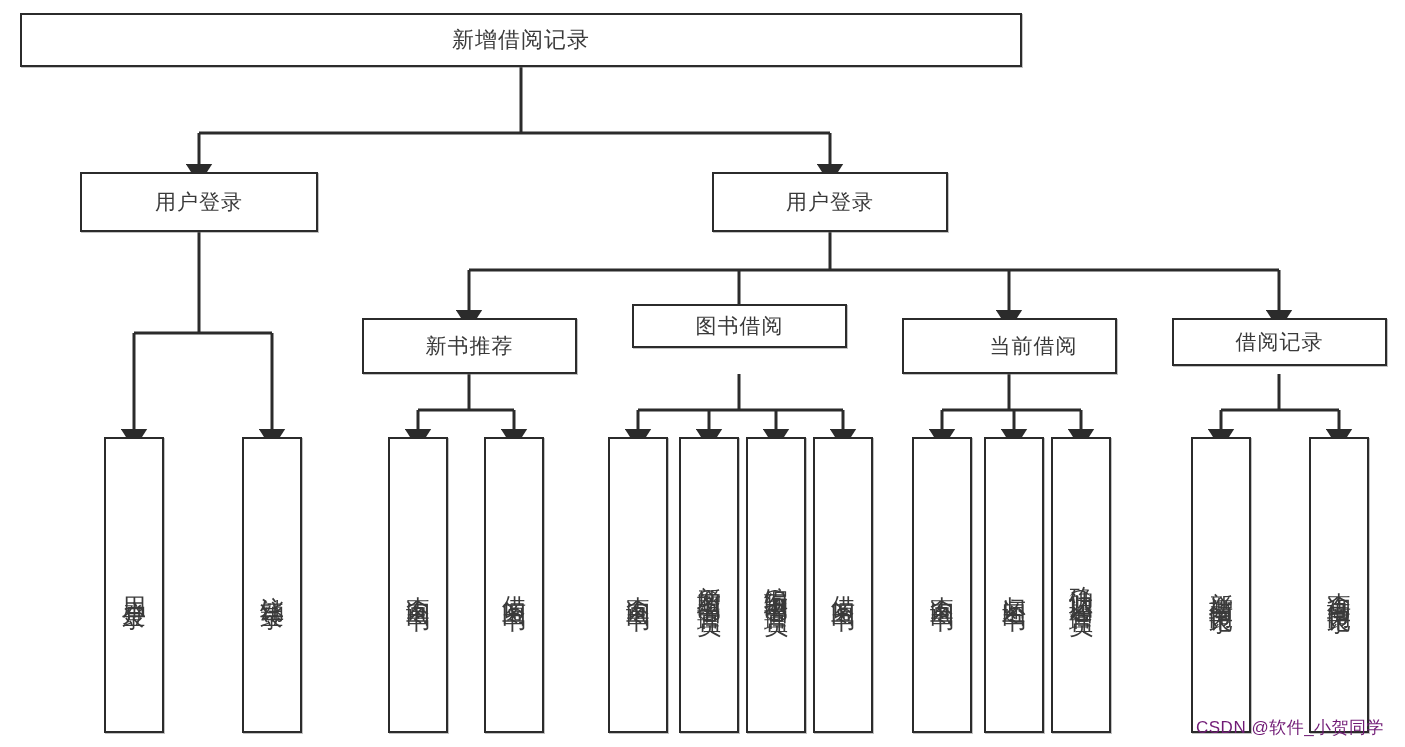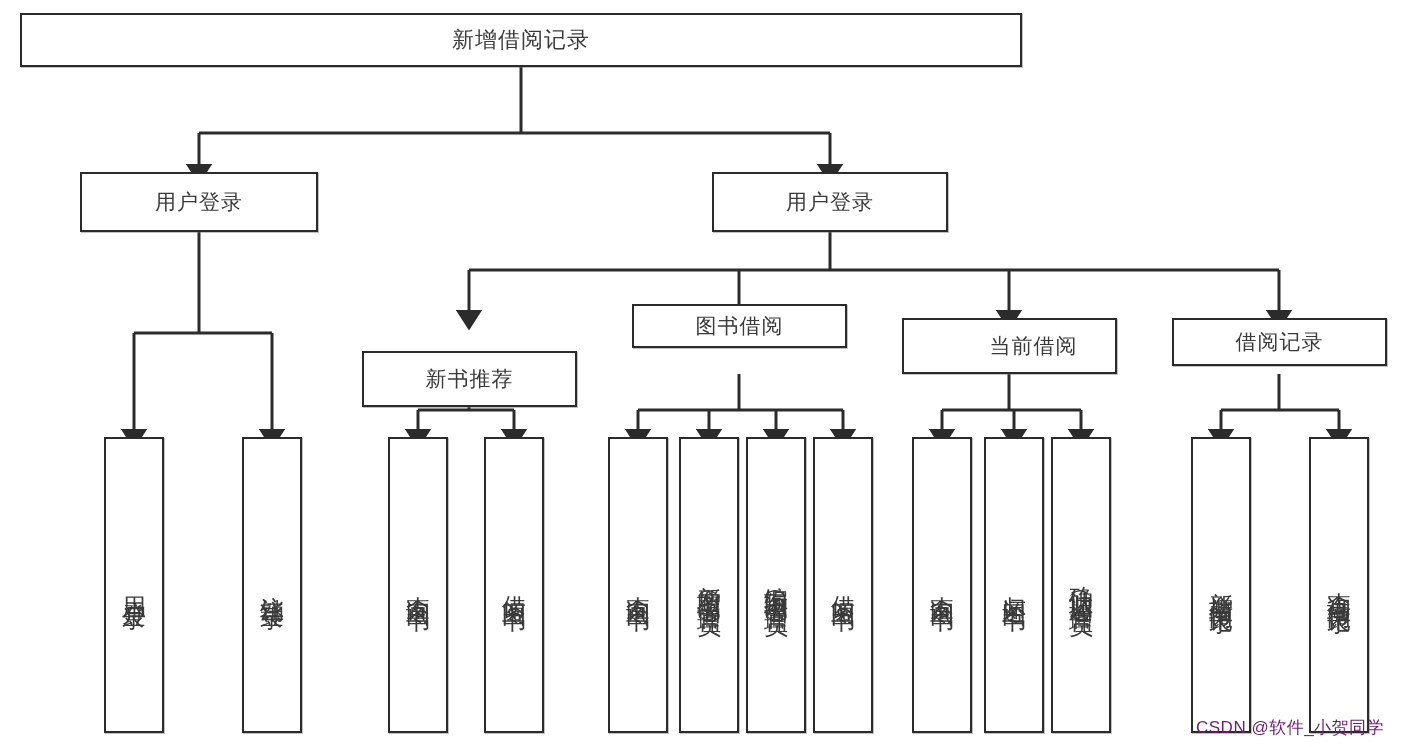--- a/index.html
+++ b/index.html
@@ -125,21 +125,21 @@
   <div id="nodes-layer">
       <div class="node horiz root" style="left: 20px; top: 13px; width: 1002px; height: 54px;">
         <span class="node-label">新增借阅记录</span>
       </div>
       <div class="node horiz" style="left: 80px; top: 172px; width: 238px; height: 60px;">
         <span class="node-label">用户登录</span>
       </div>
       <div class="node horiz" style="left: 712px; top: 172px; width: 236px; height: 60px;">
         <span class="node-label">用户登录</span>
       </div>
-      <div class="node horiz" style="left: 362px; top: 318px; width: 215px; height: 56px; margin-top: 33px;">
+      <div class="node horiz" style="left: 362px; top: 318px; width: 215px; height: 56px;">
         <span class="node-label">新书推荐</span>
       </div>
       <div class="node horiz" style="left: 632px; top: 304px; width: 215px; height: 44px;">
         <span class="node-label">图书借阅</span>
       </div>
       <div class="node horiz" style="left: 902px; top: 318px; width: 215px; height: 56px; padding-left: 48px;">
         <span class="node-label">当前借阅</span>
       </div>
       <div class="node horiz" style="left: 1172px; top: 318px; width: 215px; height: 48px;">
         <span class="node-label">借阅记录</span>

